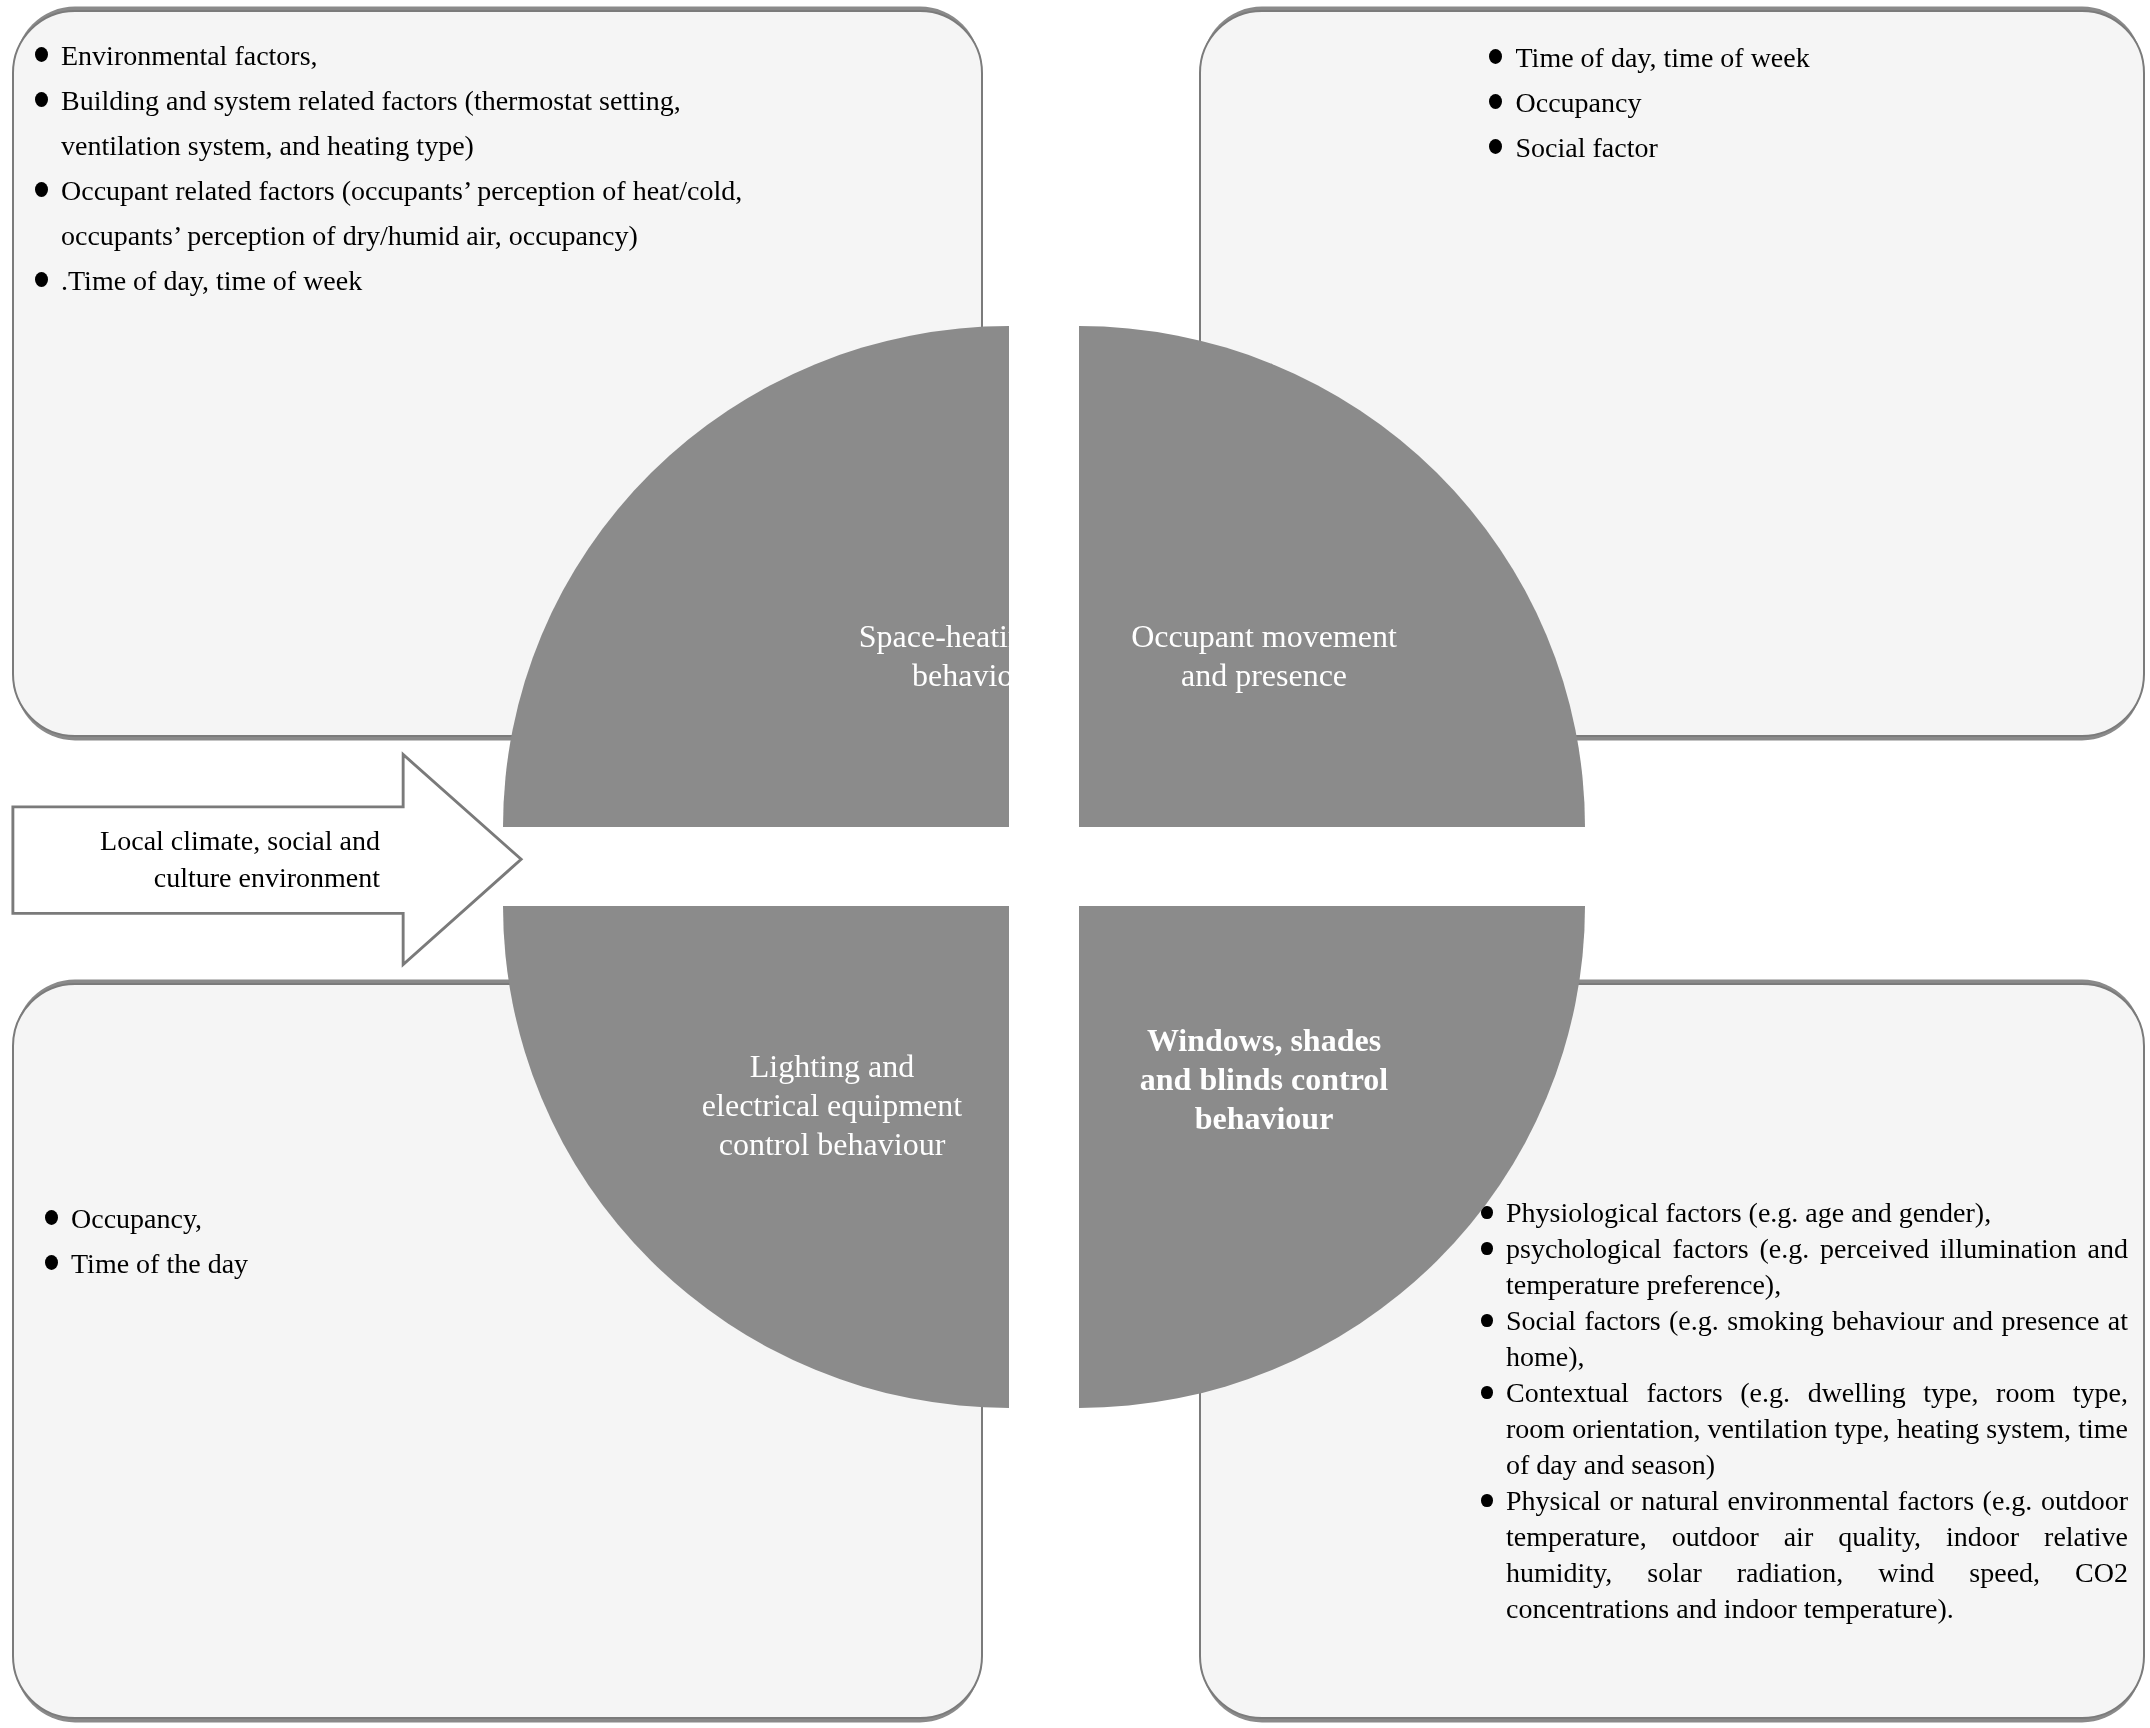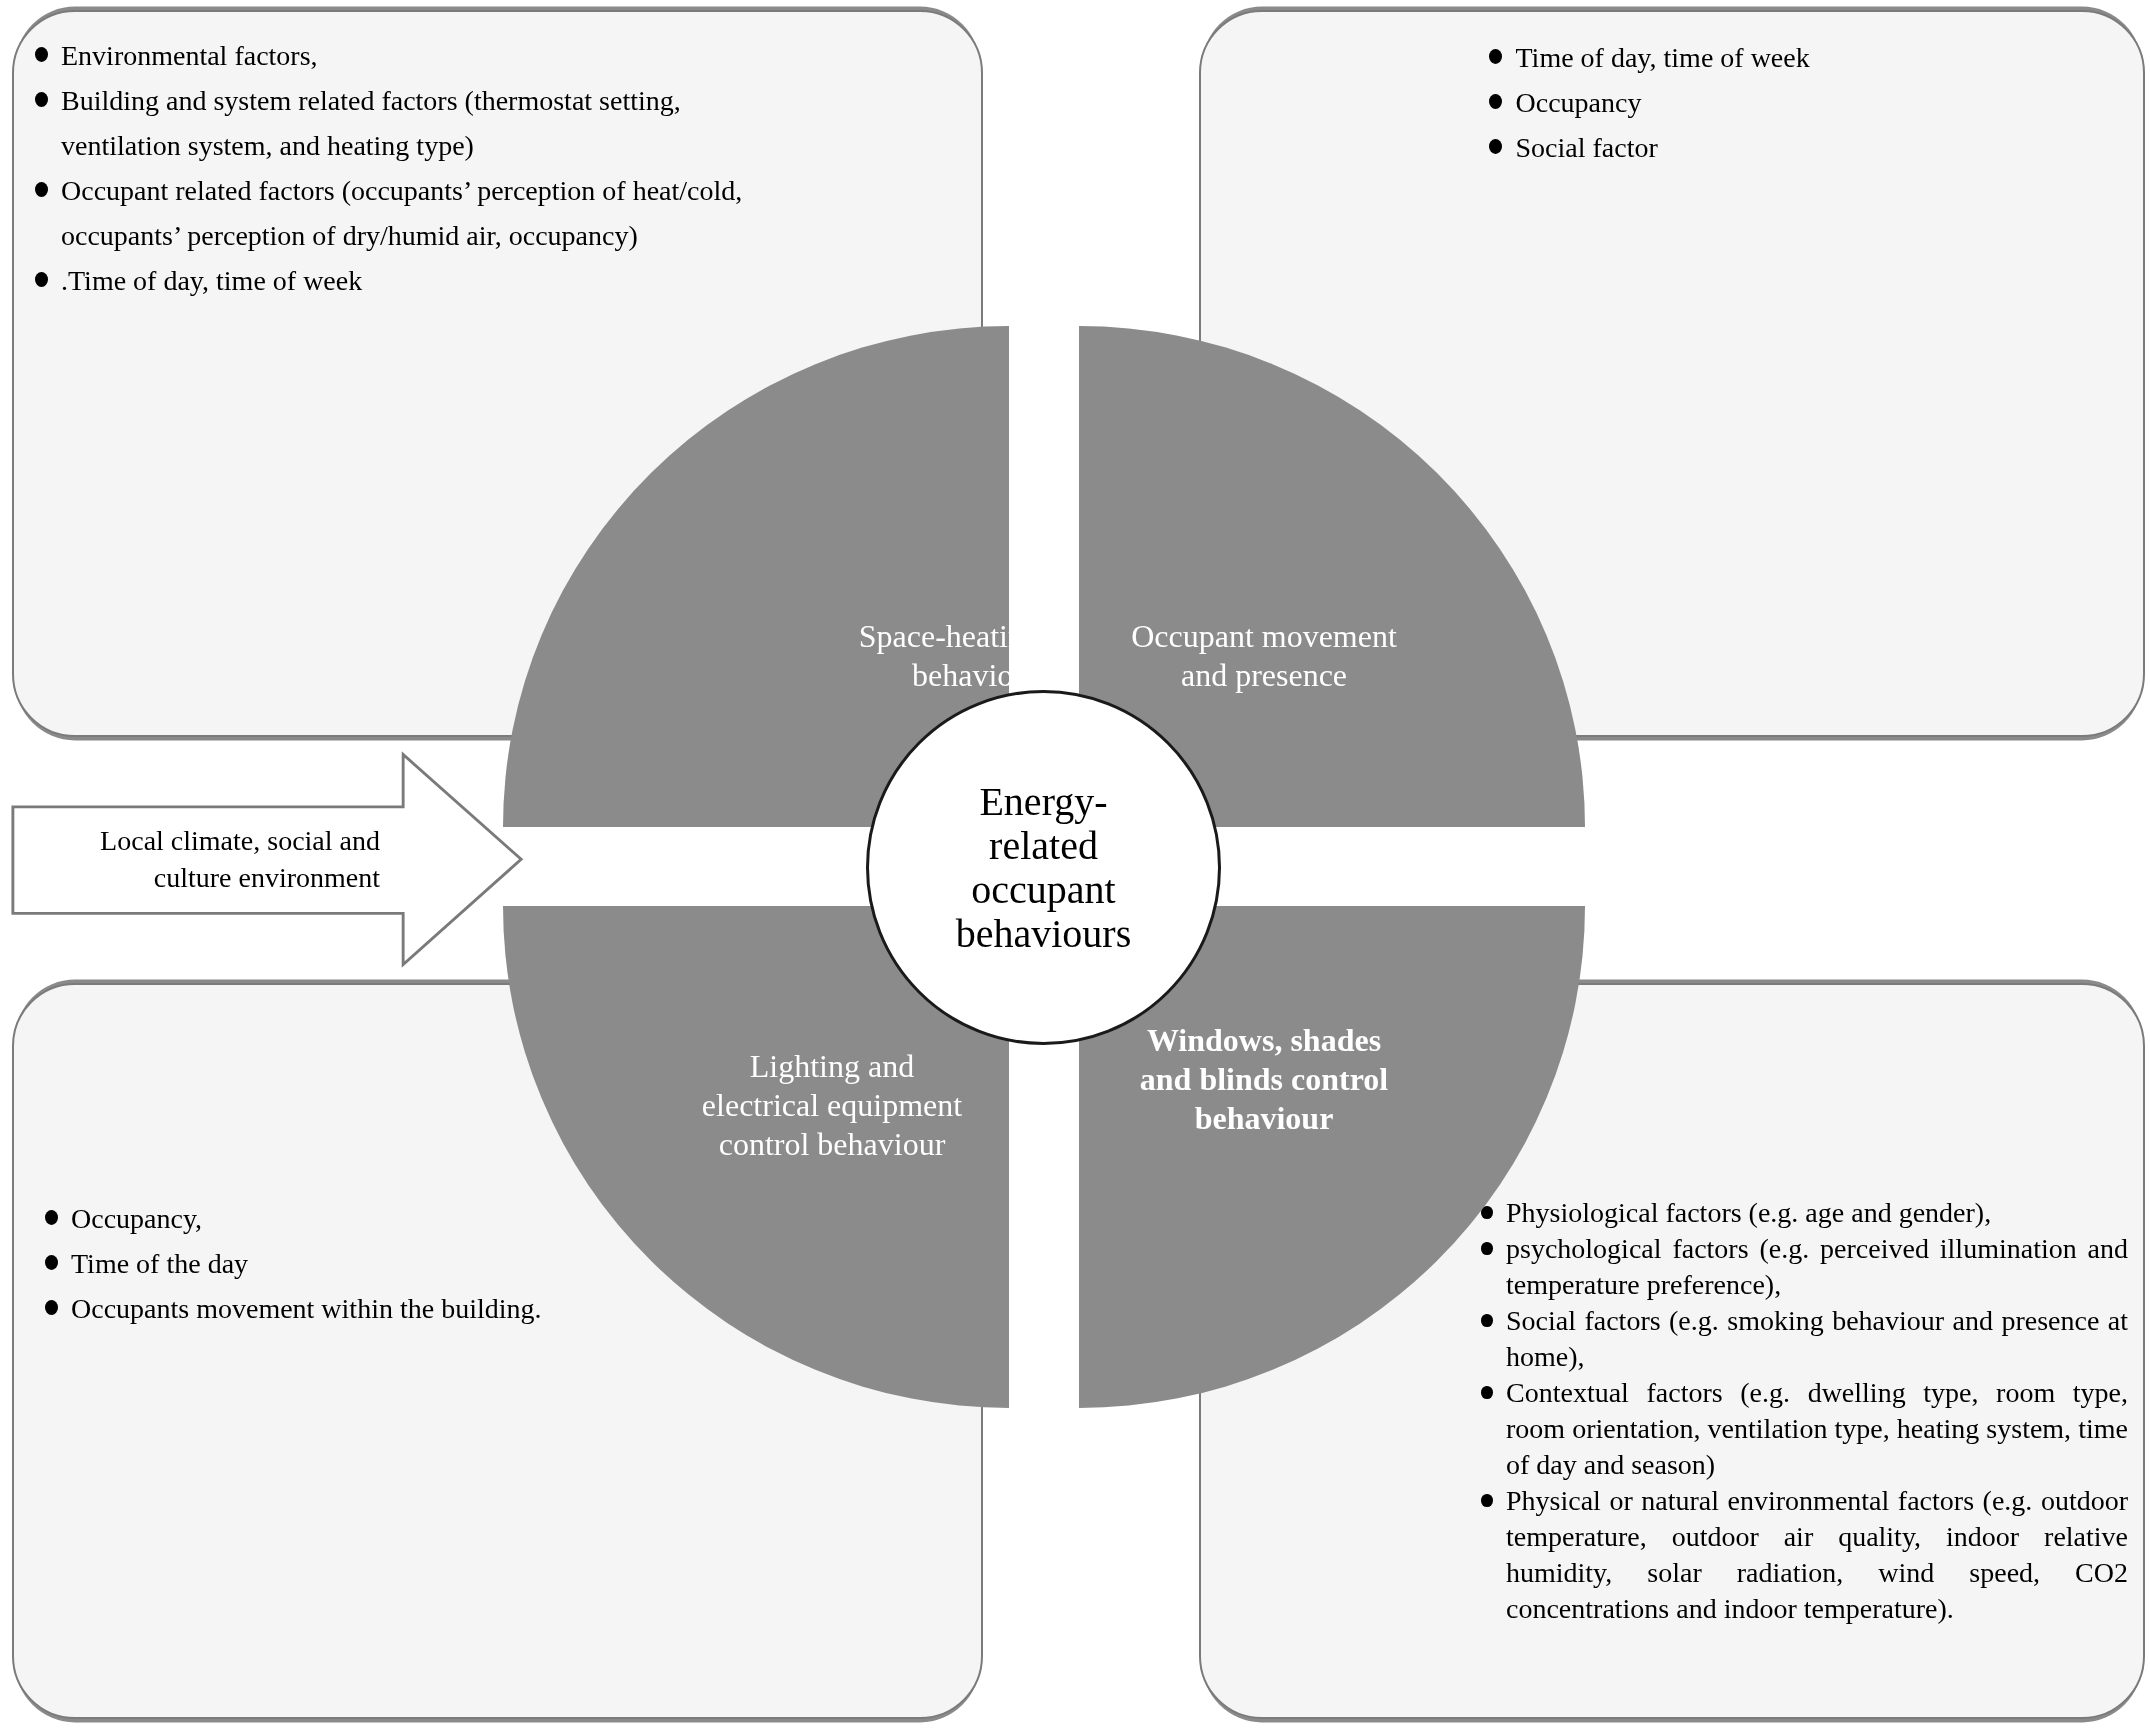--- a/index.html
+++ b/index.html
@@ -112,24 +112,20 @@
   <div class="box box-bl">
     <div class="bullets bullets-bl">
         <div class="row">
           <span class="dot"></span>
           <span class="txt">Occupancy,</span>
         </div>
         <div class="row">
           <span class="dot"></span>
           <span class="txt">Time of the day</span>
         </div>
-        <div class="row">
-          <span class="dot"></span>
-          <span class="txt">Occupants movement within the building.</span>
-        </div>
       </div>
   </div>
 
   <div class="box box-br">
     <div class="bullets bullets-br">
         <div class="row">
           <span class="dot"></span>
           <span class="txt">Physiological factors (e.g. age and gender),</span>
         </div>
         <div class="row">
@@ -166,21 +162,15 @@
 behaviour</div>
   <div class="qlabel qlabel-tr preline">Occupant movement
 and presence</div>
   <div class="qlabel qlabel-bl preline">Lighting and
 electrical equipment
 control behaviour</div>
   <div class="qlabel qlabel-br preline">Windows, shades
 and blinds control
 behaviour</div>
 
-  <div class="center-circle">
-    <div class="center-text preline">Energy-
-related
-occupant
-behaviours</div>
-  </div>
 
 </div>
 
 
 </body></html>

